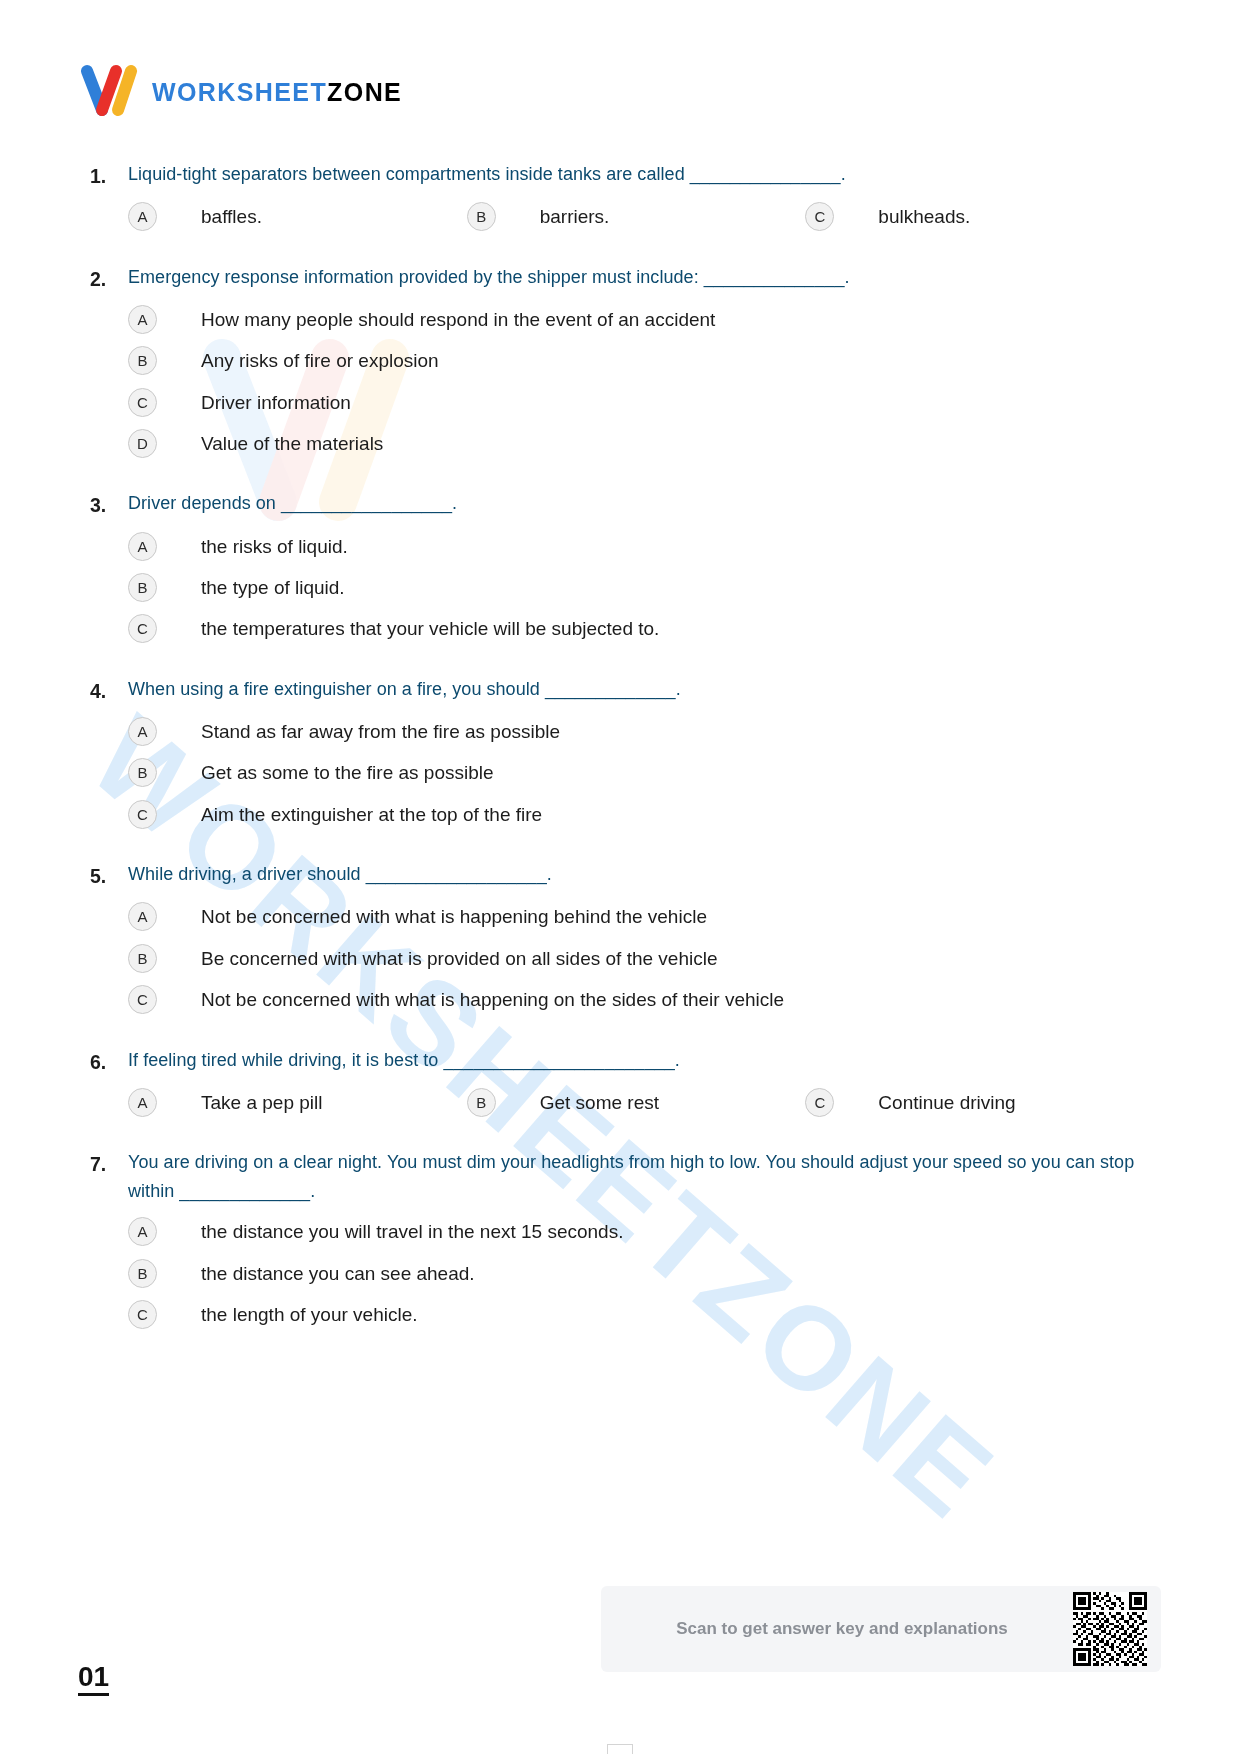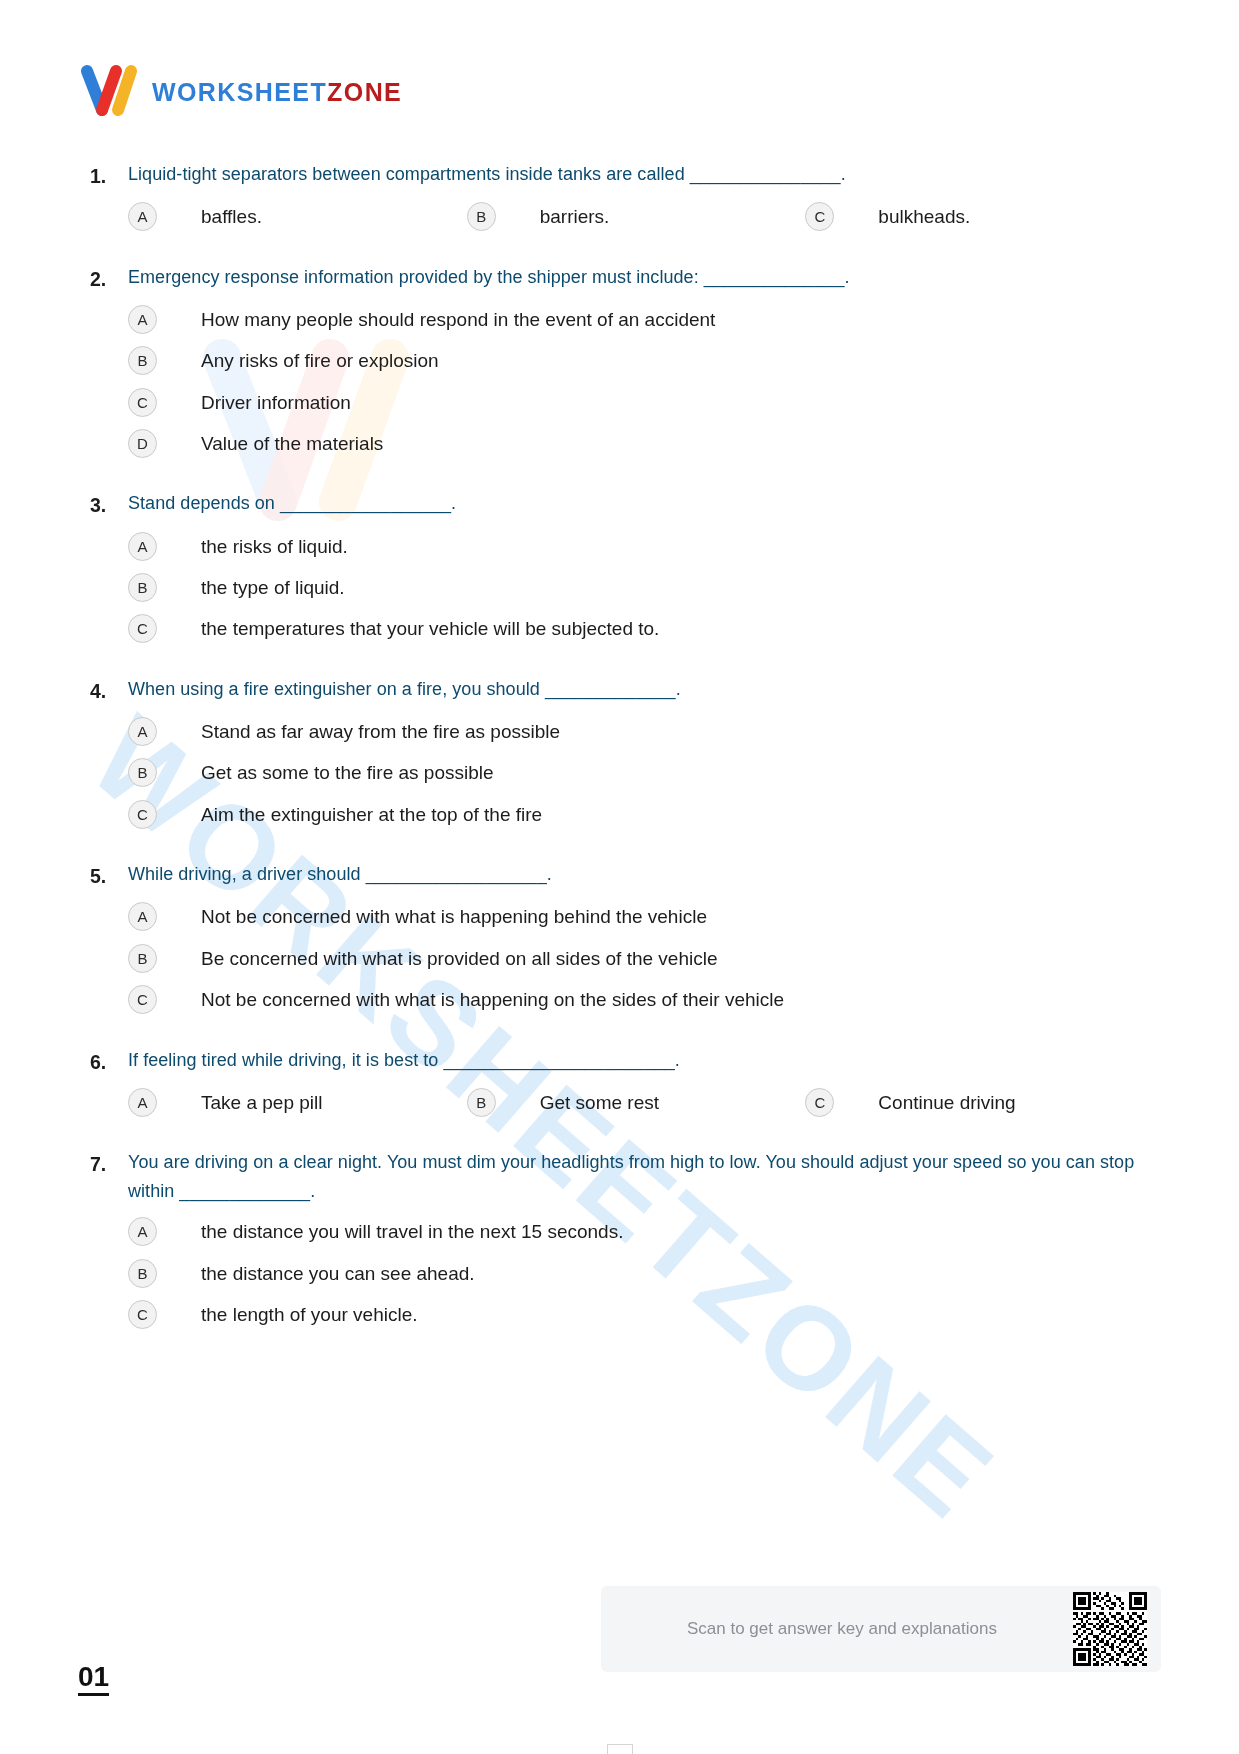--- a/index.html
+++ b/index.html
@@ -68,21 +68,21 @@
   }
   .logo-mark { width: 62px; height: 60px; display:block; }
   .logo-word {
     font-size: 25px;
     font-weight: 700;
     letter-spacing: 1.4px;
     line-height: 1;
     white-space: nowrap;
   }
   .logo-word .ws { color: #2f7fd8; }
-  .logo-word .zn { color: #b91c1c; }
+  .logo-word .zn { color: #000000; }
 
   .title {
     position: absolute;
     left: 430px;
     top: 74px;
     width: 620px;
     text-align: center;
     font-size: 23.5px;
     font-weight: 700;
     line-height: 1.42;
@@ -180,20 +180,21 @@
     right: 78px;
     bottom: 82px;
     width: 560px;
     height: 86px;
     background: #f4f5f7;
     border-radius: 6px;
     display: flex;
     align-items: center;
     justify-content: flex-start;
     padding: 0 14px 0 20px;
+    font-weight: bold;
   }
   .scan-label {
     flex: 1 1 auto;
     text-align: center;
     font-size: 17px;
     color: #8b8f96;
     padding-right: 10px;
   }
   .qr {
     flex: 0 0 auto;
@@ -279,21 +280,21 @@
           </div>
           <div class="option">
             <div class="opt-bubble">D</div>
             <div class="opt-text">Value of the materials</div>
           </div>
         </div>
       </div>
       <div class="question">
         <div class="q-row">
           <div class="q-num">3.</div>
-          <div class="q-text">Stand depends on _________________.</div>
+          <div class="q-text">Driver depends on _________________.</div>
         </div>
         <div class="options">
           <div class="option">
             <div class="opt-bubble">A</div>
             <div class="opt-text">the risks of liquid.</div>
           </div>
           <div class="option">
             <div class="opt-bubble">B</div>
             <div class="opt-text">the type of liquid.</div>
           </div>

